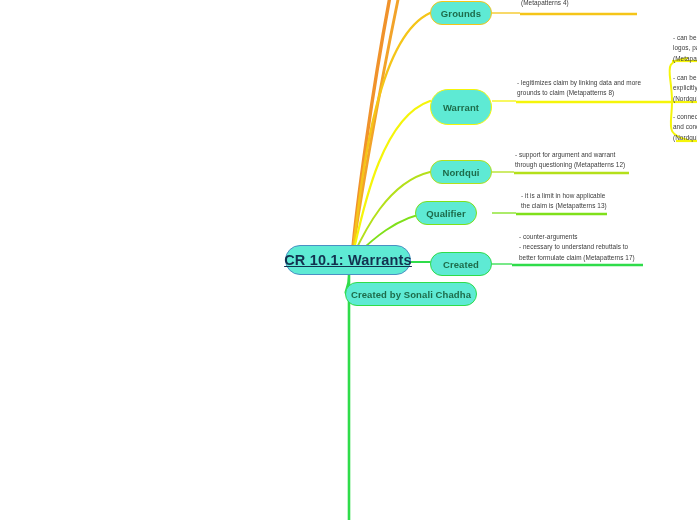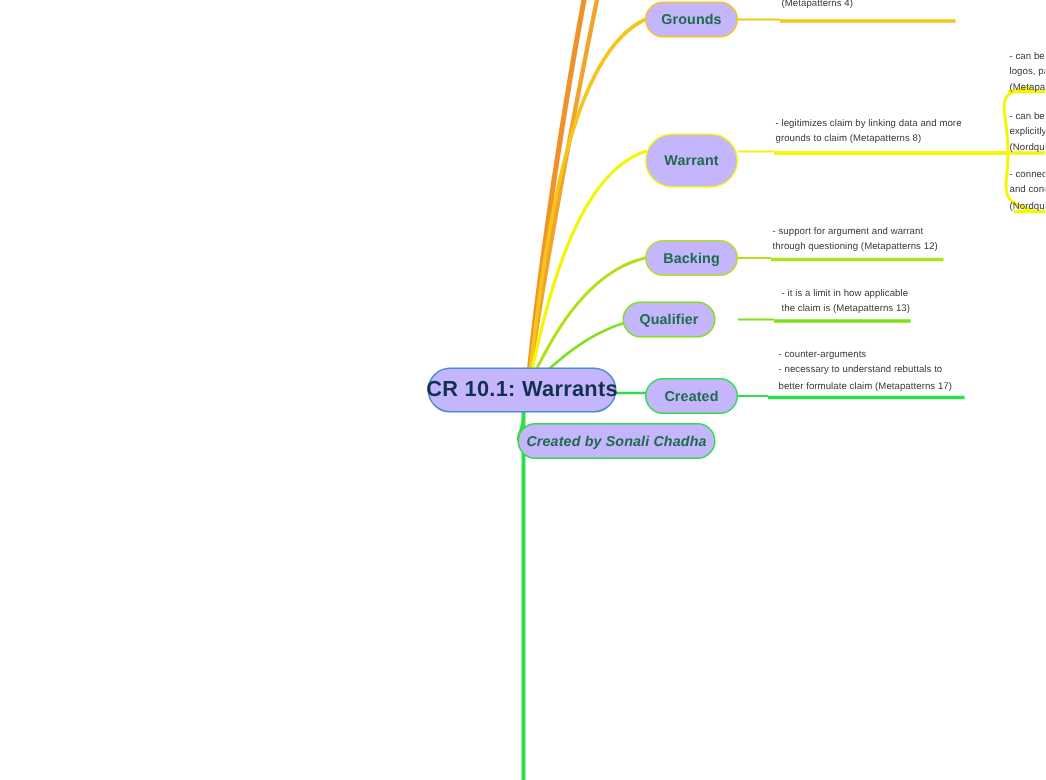--- a/index.html
+++ b/index.html
@@ -20,21 +20,21 @@
   svg.edges{
     position:absolute;left:0;top:0;
     width:697px;height:520px;
     pointer-events:none;
   }
 
   
   .node{
     position:absolute;
     box-sizing:border-box;
-    background:#c4b5fd;
+    background:#5eead4;
     border-style:solid;
     border-width:1.6px;
     border-radius:999px;
     display:flex;
     align-items:center;
     justify-content:center;
     white-space:nowrap;
     font-weight:bold;
     letter-spacing:.1px;
     z-index:5;
@@ -107,45 +107,45 @@
     <path d="M 492 172 L 514 172" fill="none" stroke="#b4e01a" stroke-width="1.3"></path>
     <path d="M 514 173 L 629 173" fill="none" stroke="#b4e01a" stroke-width="2.4"></path>
 
     <path d="M 492 213 L 516 213" fill="none" stroke="#7fe01a" stroke-width="1.3"></path>
     <path d="M 516 214 L 607 214" fill="none" stroke="#7fe01a" stroke-width="2.4"></path>
 
     <path d="M 492 264 L 512 264" fill="none" stroke="#2fdc4a" stroke-width="1.3"></path>
     <path d="M 512 265 L 643 265" fill="none" stroke="#2fdc4a" stroke-width="2.4"></path>
   </svg>
 
-  <div class="node node-root" style="left:285px;top:245px;width:126px;height:30px;">
+  <div class="node node-root" style="left:285px;top:245px;width:126px;height:30px;text-decoration:underline;">
     <span>CR 10.1: Warrants</span>
   </div>
 
   <div class="node node-branch" style="left:430px;top:1px;width:62px;height:24px;border-color:#f5c518;">
     <span>Grounds</span>
   </div>
 
   <div class="node node-branch" style="left:430px;top:89px;width:62px;height:36px;border-color:#f5f50a;">
     <span>Warrant</span>
   </div>
 
   <div class="node node-branch" style="left:430px;top:160px;width:62px;height:24px;border-color:#b4e01a;">
-    <span>Backing</span>
+    <span>Nordqui</span>
   </div>
 
   <div class="node node-branch" style="left:415px;top:201px;width:62px;height:24px;border-color:#7fe01a;">
     <span>Qualifier</span>
   </div>
 
   <div class="node node-branch" style="left:430px;top:252px;width:62px;height:24px;border-color:#2fdc4a;">
     <span>Created</span>
   </div>
 
-  <div class="node node-branch" style="left:345px;top:282px;width:132px;height:24px;border-color:#2fdc4a;font-style:italic;">
+  <div class="node node-branch" style="left:345px;top:282px;width:132px;height:24px;border-color:#2fdc4a;">
     <span>Created by Sonali Chadha</span>
   </div>
 
   <div class="note" style="left:521px;top:-2px;">
     <div>(Metapatterns 4)</div>
   </div>
 
   <div class="note" style="left:517px;top:78px;">
     <div>- legitimizes claim by linking data and more</div>
     <div>grounds to claim (Metapatterns 8)</div>

